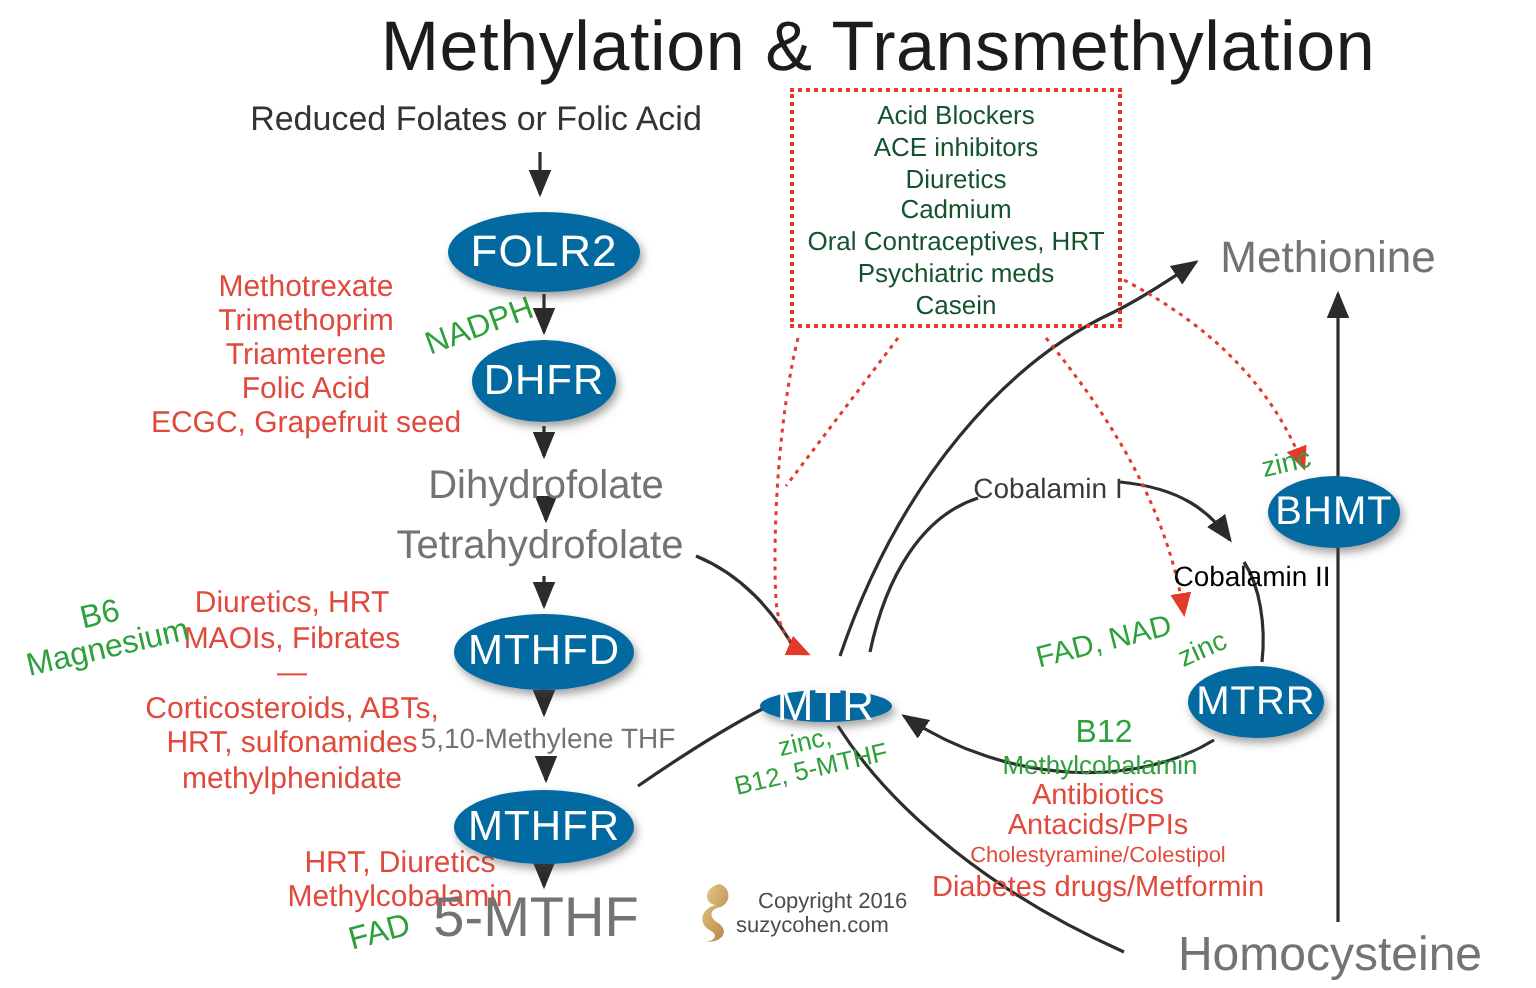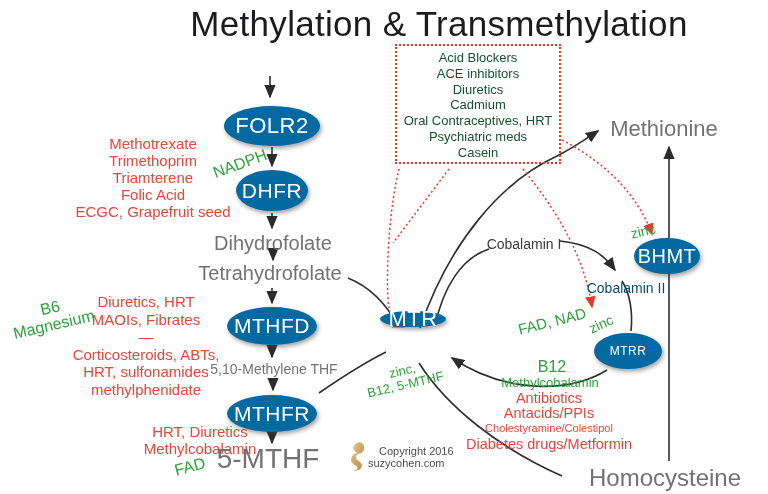--- a/index.html
+++ b/index.html
@@ -1,20 +1,20 @@
 <!DOCTYPE html>
 <html><head>
 <meta charset="utf-8">
 <style>
   html,body{margin:0;padding:0;background:#fff;}
   .stage{position:relative;width:768px;height:494px;overflow:hidden;
          font-family:"Liberation Sans",sans-serif;background:#fff;}
   .wires{position:absolute;left:0;top:0;width:768px;height:494px;}
   .lbl{position:absolute;transform:translateX(-50%);white-space:nowrap;color:#737373;}
-  .red{color:#0c4a6e;}
+  .red{color:#000000;}
   .green{color:#2ea13c;position:absolute;white-space:nowrap;}
   .redlist{position:absolute;transform:translateX(-50%);text-align:center;
            color:#e0493c;white-space:nowrap;}
   #title{left:439px;top:4px;font-size:35px;color:#1c1c1e;letter-spacing:.3px;}
   #start{left:238px;top:50px;font-size:17px;color:#333;}
   #dihydro{left:273px;top:232px;font-size:20px;}
   #tetra{left:270px;top:262px;font-size:20px;}
   #methylene{left:274px;top:361px;font-size:14px;}
   #fivemthf{left:268px;top:443px;font-size:28px;}
   #methionine{left:664px;top:116px;font-size:22px;}
@@ -40,22 +40,22 @@
   #zincbhmt{left:643px;top:231px;font-size:14px;transform:translate(-50%,-50%) rotate(-13deg);}
   #b12lbl{left:552px;top:358px;font-size:16px;transform:translateX(-50%);}
   #methylcob{left:550px;top:375px;font-size:13px;transform:translateX(-50%);}
   .node{position:absolute;border-radius:50%;background:#0369a1;color:#fff;
         display:flex;align-items:center;justify-content:center;
         box-shadow:1.5px 2.5px 4px rgba(70,70,70,.5);letter-spacing:.5px;}
   #n-folr2{left:224px;top:106px;width:96px;height:40px;font-size:22px;}
   #n-dhfr{left:236px;top:170px;width:72px;height:41px;font-size:21px;}
   #n-mthfd{left:227px;top:307px;width:90px;height:38px;font-size:21px;}
   #n-mthfr{left:227px;top:395px;width:90px;height:37px;font-size:21px;}
-  #n-mtr{left:380px;top:311px;width:66px;height:16px;font-size:22px;}
-  #n-mtrr{left:594px;top:333px;width:68px;height:36px;font-size:12px;}
+  #n-mtr{left:380px;top:345px;width:66px;height:16px;font-size:22px;}
+  #n-mtrr{left:594px;top:333px;width:68px;height:36px;font-size:20px;}
   #n-bhmt{left:634px;top:238px;width:66px;height:36px;font-size:20px;}
   #cr-icon{position:absolute;left:347px;top:441px;width:20px;height:31px;}
   #cr1{position:absolute;left:369px;top:445px;font-size:11px;color:#4c4c4c;white-space:nowrap;margin-left:10px;}
   #cr2{position:absolute;left:368px;top:457px;font-size:11px;color:#4c4c4c;white-space:nowrap;}
 </style>
 </head>
 <body>
 
 <div class="stage">
 
@@ -93,20 +93,21 @@
     </g>
     <g fill="none" stroke="#e33a2b" stroke-width="1.5" stroke-dasharray="2 2.6">
       <path d="M399 169 C390 205 386 262 388 300 C389 315 395 323 404 327" marker-end="url(#ar)"></path>
       <path d="M449 169 L393 243"></path>
       <path d="M523 169 C558 212 584 256 592 307" marker-end="url(#ar)"></path>
       <path d="M562 140 C606 163 637 194 652 234" marker-end="url(#ar)"></path>
     </g>
   </svg>
 
   <div class="lbl" id="title">Methylation &amp; Transmethylation</div>
+  <div class="lbl" id="start">Reduced Folates or Folic Acid</div>
 
   <div id="inhibitor-box">
     <div id="boxlist">
       <div>Acid Blockers</div>
       <div>ACE inhibitors</div>
       <div>Diuretics</div>
       <div>Cadmium</div>
       <div>Oral Contraceptives, HRT</div>
       <div>Psychiatric meds</div>
       <div>Casein</div>

